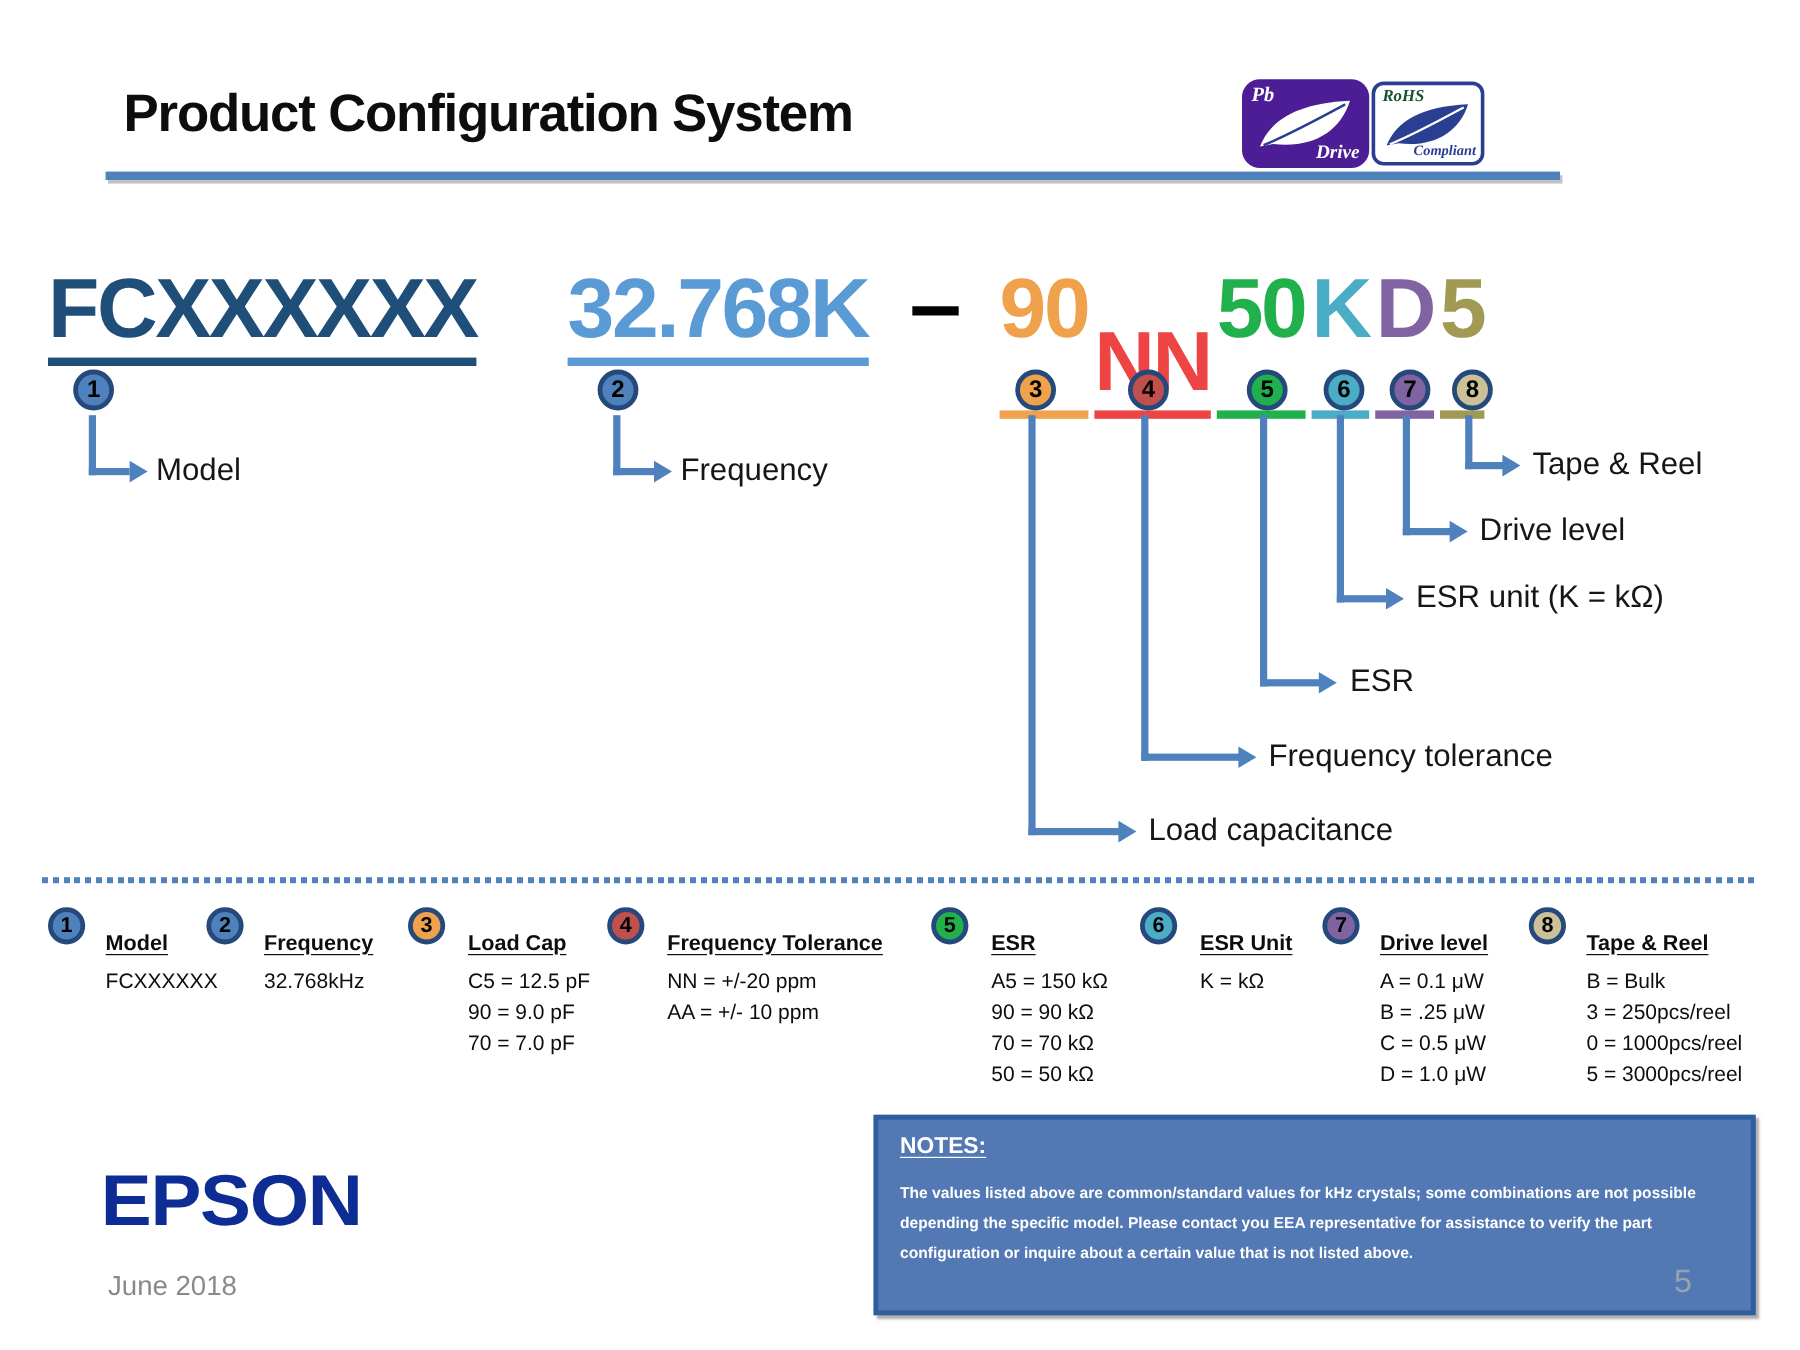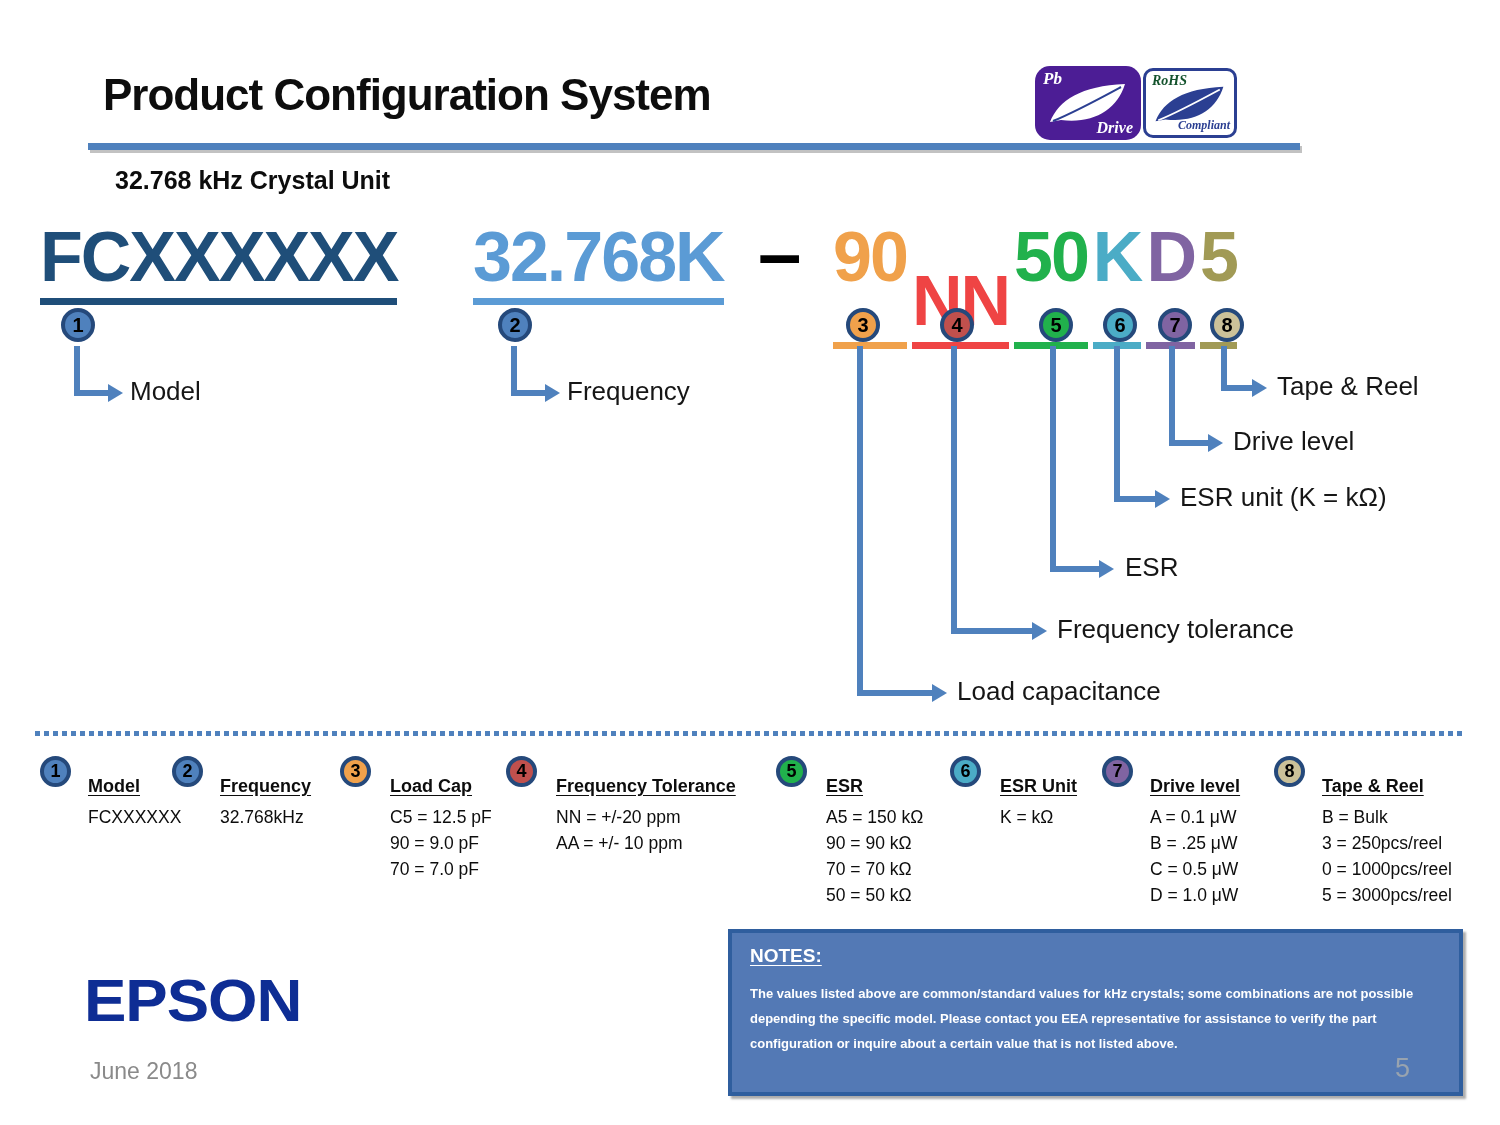--- a/index.html
+++ b/index.html
@@ -69,21 +69,20 @@
   .date{left:90px;top:1058px;font-size:23px;color:#8a8a8a;}
   .pageno{left:1395px;top:1053px;font-size:27px;color:#98A3AF;z-index:5;}
 </style>
 </head>
 <body>
 
 <div class="slide">
 
   <div class="abs title">Product Configuration System</div>
   <div class="abs rule"></div>
-  <div class="abs subtitle">32.768 kHz Crystal Unit</div>
 
   <div class="abs logo-pb">
     <span class="t1">Pb</span>
     <svg width="80" height="42" viewBox="0 0 80 42">
       <path d="M3 40 C12 18 34 4 78 2 C70 28 46 42 14 38 Z" fill="#ffffff"></path>
       <path d="M6 39 C28 30 50 18 74 5" stroke="#2B3F92" stroke-width="2" fill="none"></path>
     </svg>
     <span class="t2">Drive</span>
   </div>
   <div class="abs logo-rohs">

